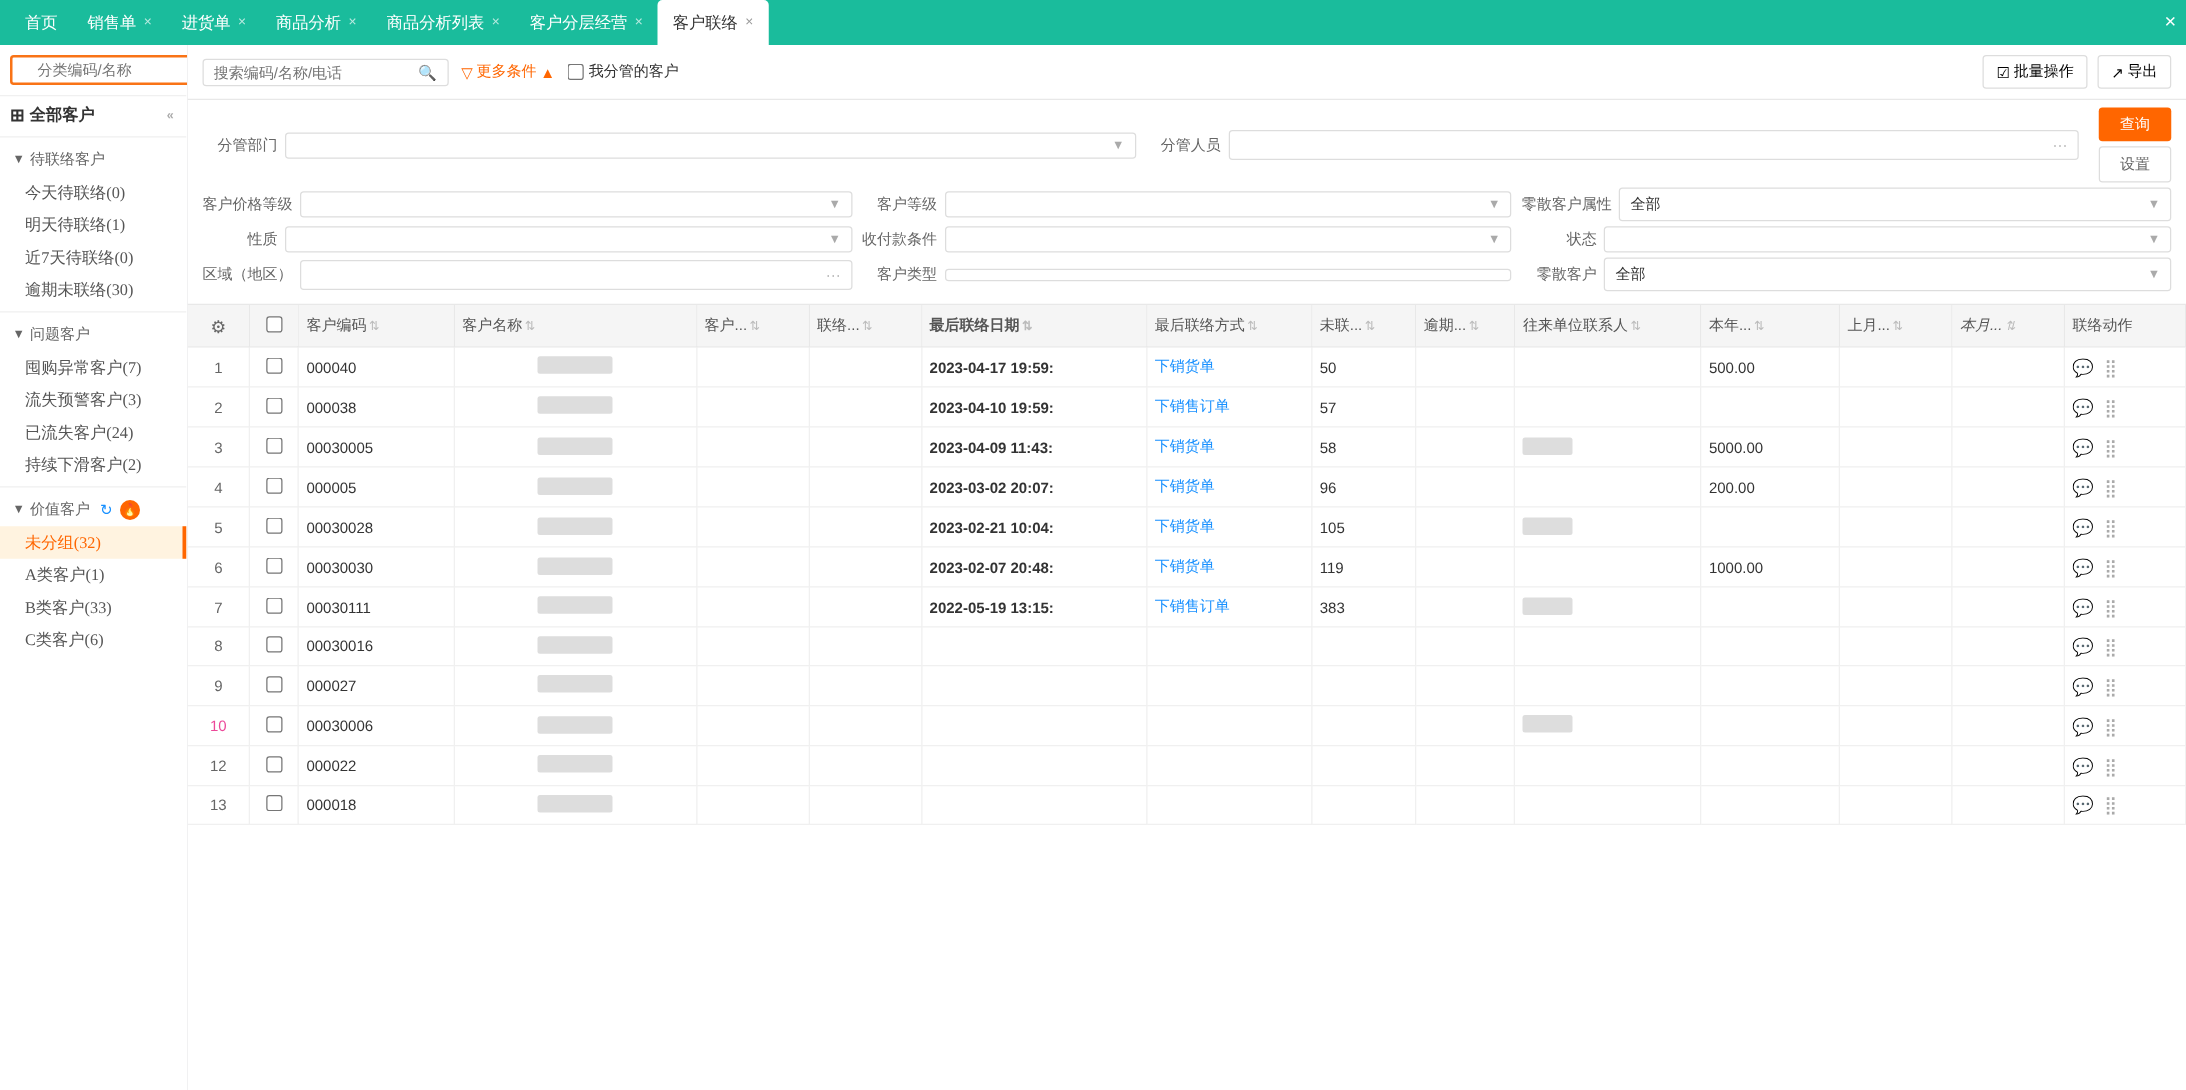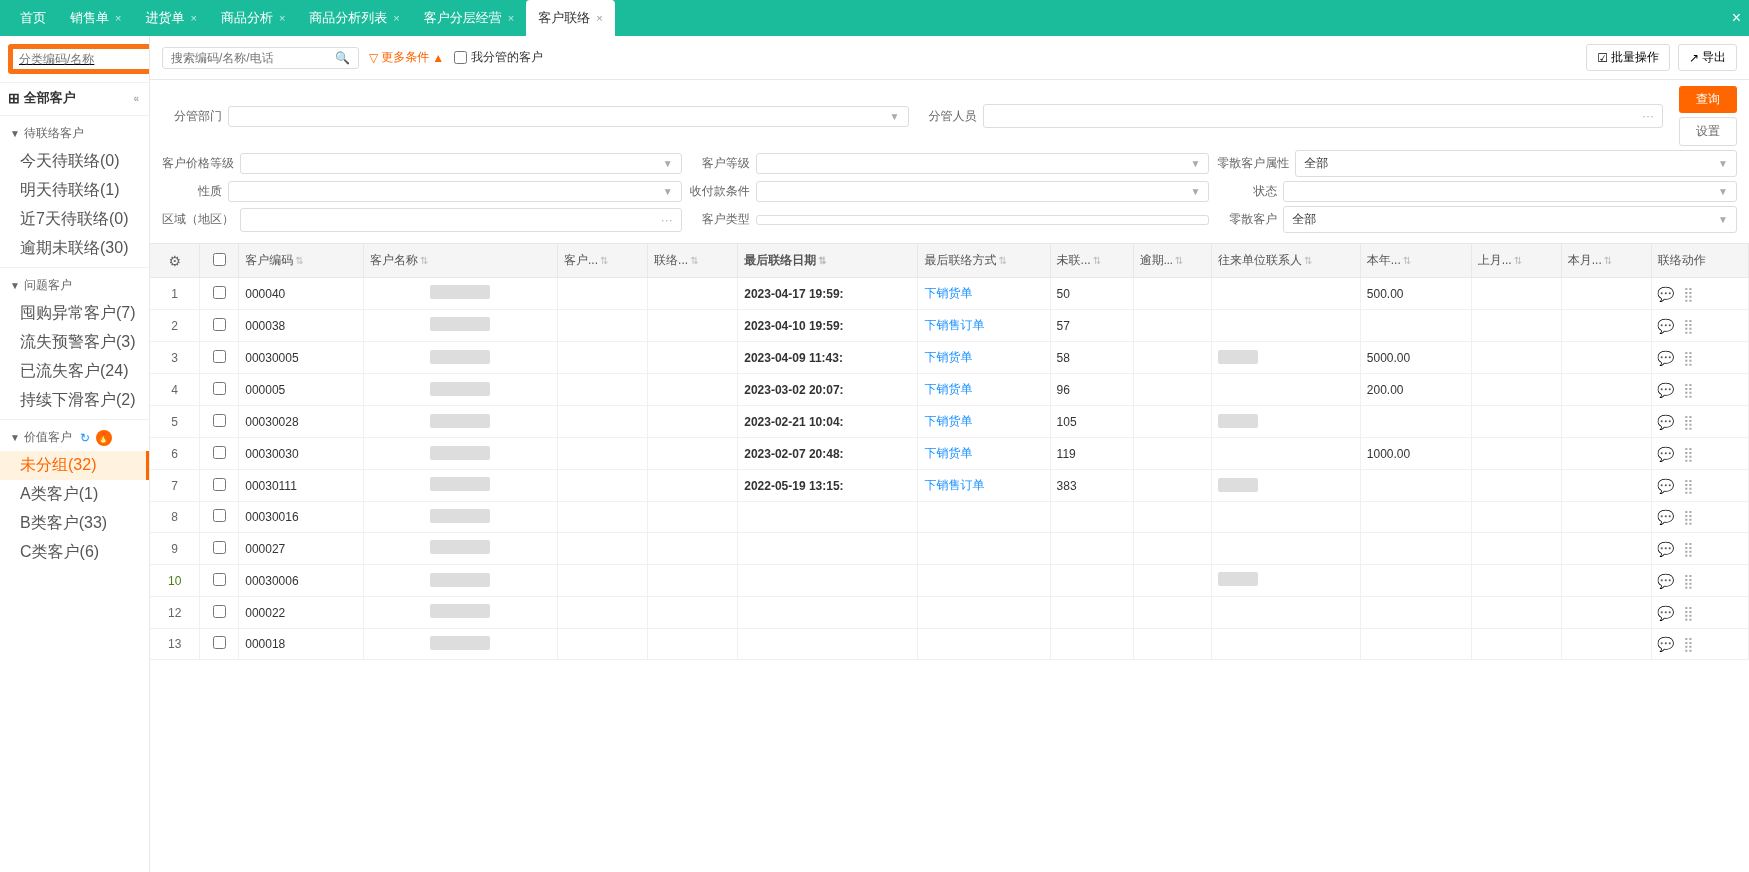--- a/index.html
+++ b/index.html
@@ -18,26 +18,26 @@
     .tab-item.active .tab-close { color: #999; }
     .tab-item:not(.active):not(.home) .tab-close { color: rgba(255,255,255,0.7); }
     .tab-bar-right { margin-left: auto; color: #fff; font-size: 16px; cursor: pointer; }
 
     
     .main-layout { display: flex; height: calc(872px - 36px); }
 
     
     .sidebar { width: 150px; background: #fff; border-right: 1px solid #e8e8e8; display: flex; flex-direction: column; overflow-y: auto; flex-shrink: 0; }
     .sidebar-search { padding: 8px; border-bottom: 1px solid #f0f0f0; display: flex; align-items: center; gap: 4px; }
-    .sidebar-search input { flex: 1; border: 5px solid #f97316; border-radius: 3px; padding: 3px 6px; font-size: 12px; outline: none; text-decoration: underline; }
+    .sidebar-search input { flex: 1; border: 2px solid #f97316; border-radius: 3px; padding: 3px 20px; font-size: 12px; outline: none; }
     .sidebar-all { display: flex; align-items: center; gap: 4px; padding: 6px 10px 4px 8px; font-weight: bold; font-size: 13px; cursor: pointer; }
     .sidebar-all .grid-icon { font-size: 14px; }
     .sidebar-group-title { display: flex; align-items: center; gap: 4px; padding: 5px 10px; color: #666; font-size: 12px; cursor: pointer; }
     .sidebar-group-title .arrow { font-size: 10px; }
-    .sidebar-item { padding: 4px 10px 4px 20px; color: #555; cursor: pointer; font-size: 16px; white-space: nowrap; overflow: hidden; text-overflow: ellipsis; }
+    .sidebar-item { padding: 4px 10px 4px 20px; color: #555; cursor: pointer; font-size: 13px; white-space: nowrap; overflow: hidden; text-overflow: ellipsis; font-family: Liberation Serif, serif; }
     .sidebar-item.active { background: #fff3e0; color: #ff6600; border-right: 3px solid #ff6600; }
     .divider { height: 1px; background: #f0f0f0; margin: 4px 0; }
 
     
     .content-area { flex: 1; display: flex; flex-direction: column; overflow: hidden; }
 
     
     .filter-bar { background: #fff; padding: 8px 12px; border-bottom: 1px solid #e8e8e8; display: flex; align-items: center; gap: 10px; }
     .filter-search { display: flex; align-items: center; border: 1px solid #ddd; border-radius: 3px; padding: 3px 8px; gap: 4px; min-width: 180px; }
     .filter-search input { border: none; outline: none; font-size: 12px; width: 140px; }
@@ -67,25 +67,25 @@
     td { padding: 7px 6px; border-bottom: 1px solid #f0f0f0; border-right: 1px solid #f0f0f0; white-space: nowrap; color: #333; }
     .col-index { width: 36px; text-align: center; }
     .col-check { width: 28px; text-align: center; }
     .col-code { width: 90px; }
     .col-name { width: 140px; text-align: center; }
     .col-cust { width: 65px; }
     .col-contact { width: 65px; }
     .col-last-date { width: 130px; font-weight: bold; }
     .col-last-way { width: 80px; }
     .col-not-contact { width: 60px; }
-    .col-overdue { width: 55px; font-family: Liberation Serif, serif; }
+    .col-overdue { width: 55px; }
     .col-partner { width: 100px; }
     .col-this-year { width: 80px; }
     .col-last-month { width: 65px; }
-    .col-this-month { width: 65px; }
+    .col-this-month { width: 65px; font-style: italic; }
     .col-action { width: 70px; }
     .link-text { color: #1890ff; cursor: pointer; text-decoration: none; }
     .settings-icon { font-size: 14px; color: #666; cursor: pointer; }
     .action-icons { display: flex; gap: 8px; }
     .action-icon { color: #aaa; cursor: pointer; font-size: 14px; }
     .blurred { background: #ddd; border-radius: 2px; color: transparent; display: inline-block; min-width: 60px; height: 14px; }
     .blurred-sm { background: #ddd; border-radius: 2px; color: transparent; display: inline-block; min-width: 40px; height: 14px; }
 
     
     .pagination { height: 40px; background: #fff; border-top: 1px solid #e8e8e8; display: flex; align-items: center; padding: 0 16px; gap: 8px; font-size: 12px; }
@@ -584,21 +584,21 @@
     <td class="col-last-month"></td>
     <td class="col-this-month"></td>
     <td class="col-action">
       <div class="action-icons">
         <span class="action-icon" title="联络">💬</span>
         <span class="action-icon" title="更多">⣿</span>
       </div>
     </td>
   </tr>
             <tr>
-    <td class="col-index" style="text-align:center;color:#4d7c0f;">10</td>
+    <td class="col-index" style="text-align:center;color:#ec4899;">10</td>
     <td class="col-check"><input type="checkbox" style=""></td>
     <td class="col-code">00030006</td>
     <td class="col-name"><span class="blurred" style="background:#ddd;color:transparent;border-radius:2px;padding:2px 4px;">···</span></td>
     <td class="col-cust"></td>
     <td class="col-contact"></td>
     <td class="col-last-date"></td>
     <td class="col-last-way"><span class="link-text"></span></td>
     <td class="col-not-contact"></td>
     <td class="col-overdue"></td>
     <td class="col-partner"><span class="blurred-sm" style="background:#ddd;color:transparent;border-radius:2px;padding:2px 4px;">逃···</span></td>

